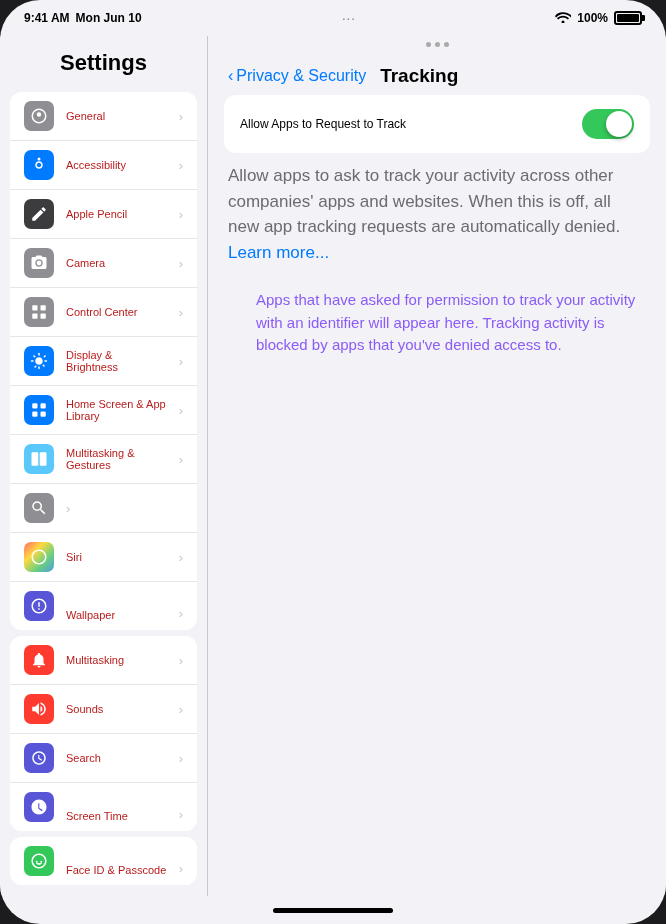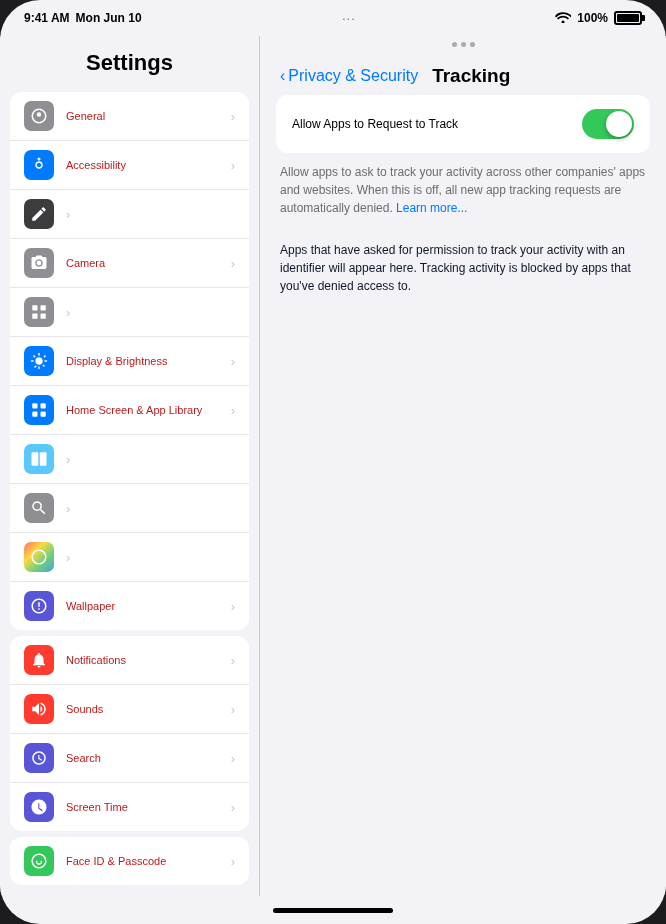--- a/index.html
+++ b/index.html
@@ -80,21 +80,21 @@
     }
     
     .main-content {
       display: flex;
       flex: 1;
       background: #f2f2f7;
       overflow: hidden;
     }
     
     .sidebar {
-      width: 260px;
+      width: 208px;
       background: #f2f2f7;
       flex-shrink: 0;
       overflow-y: auto;
       border-right: 0.5px solid #c8c8cc;
     }
     .sidebar::-webkit-scrollbar { display: none; }
     .sidebar-title {
       font-size: 22px;
       font-weight: 700;
       color: #000;
@@ -112,20 +112,21 @@
       align-items: center;
       padding: 9px 14px;
       border-bottom: 0.5px solid #e5e5ea;
       gap: 12px;
       cursor: pointer;
       background: #fff;
       position: relative;
     }
     .settings-item:last-child {
       border-bottom: none;
+      align-items: flex-end;
     }
     .item-icon {
       width: 30px;
       height: 30px;
       border-radius: 7px;
       display: flex;
       align-items: center;
       justify-content: center;
       flex-shrink: 0;
       font-size: 16px;
@@ -204,34 +205,35 @@
       width: 26px;
       height: 26px;
       background: #fff;
       border-radius: 50%;
       position: absolute;
       top: 2px;
       right: 2px;
       box-shadow: 0 2px 4px rgba(0,0,0,0.3);
     }
     .detail-description {
-      font-size: 12px;
+      font-size: 17px;
       color: #6c6c70;
       padding: 8px 4px 16px;
       line-height: 1.5;
     }
     .detail-description a {
       color: #007aff;
       text-decoration: none;
     }
     .detail-description2 {
-      font-size: 12px;
-      color: #0f172a;
+      font-size: 15px;
+      color: #8b5cf6;
       padding: 8px 4px 16px;
       line-height: 1.5;
+      margin-left: 28px;
     }
     
     .home-indicator {
       height: 28px;
       background: #f2f2f7;
       display: flex;
       align-items: center;
       justify-content: center;
     }
     .home-bar {
@@ -313,20 +315,21 @@
           </div>
           <span class="item-label">Accessibility</span>
           <span class="item-chevron">›</span>
         </div>
         <div class="settings-item">
           <div class="item-icon icon-dark">
             <svg width="18" height="18" viewBox="0 0 24 24" fill="white">
                 <path d="M3 17.25V21h3.75L17.81 9.94l-3.75-3.75L3 17.25zM20.71 7.04c.39-.39.39-1.02 0-1.41l-2.34-2.34c-.39-.39-1.02-.39-1.41 0l-1.83 1.83 3.75 3.75 1.83-1.83z"></path>
               </svg>
           </div>
+          <span class="item-label">Apple Pencil</span>
           <span class="item-chevron">›</span>
         </div>
         <div class="settings-item">
           <div class="item-icon icon-gray">
             <svg width="18" height="18" viewBox="0 0 24 24" fill="white">
                 <path d="M12 15.2A3.2 3.2 0 1 0 12 8.8a3.2 3.2 0 0 0 0 6.4z"></path>
                 <path d="M9 2L7.17 4H4c-1.1 0-2 .9-2 2v12c0 1.1.9 2 2 2h16c1.1 0 2-.9 2-2V6c0-1.1-.9-2-2-2h-3.17L15 2H9zm3 15c-2.76 0-5-2.24-5-5s2.24-5 5-5 5 2.24 5 5-2.24 5-5 5z"></path>
               </svg>
           </div>
           <span class="item-label">Camera</span>
@@ -334,20 +337,21 @@
         </div>
         <div class="settings-item">
           <div class="item-icon icon-gray">
             <svg width="18" height="18" viewBox="0 0 24 24" fill="white">
                 <rect x="3" y="3" width="7" height="7" rx="1"></rect>
                 <rect x="14" y="3" width="7" height="7" rx="1"></rect>
                 <rect x="3" y="14" width="7" height="7" rx="1"></rect>
                 <rect x="14" y="14" width="7" height="7" rx="1"></rect>
               </svg>
           </div>
+          <span class="item-label">Control Center</span>
           <span class="item-chevron">›</span>
         </div>
         <div class="settings-item">
           <div class="item-icon icon-blue">
             <svg width="18" height="18" viewBox="0 0 24 24" fill="white">
                 <path d="M12 7c-2.76 0-5 2.24-5 5s2.24 5 5 5 5-2.24 5-5-2.24-5-5-5zM2 13h2c.55 0 1-.45 1-1s-.45-1-1-1H2c-.55 0-1 .45-1 1s.45 1 1 1zm18 0h2c.55 0 1-.45 1-1s-.45-1-1-1h-2c-.55 0-1 .45-1 1s.45 1 1 1zM11 2v2c0 .55.45 1 1 1s1-.45 1-1V2c0-.55-.45-1-1-1s-1 .45-1 1zm0 18v2c0 .55.45 1 1 1s1-.45 1-1v-2c0-.55-.45-1-1-1s-1 .45-1 1zM5.99 4.58c-.39-.39-1.03-.39-1.41 0-.39.39-.39 1.03 0 1.41l1.06 1.06c.39.39 1.03.39 1.41 0s.39-1.03 0-1.41L5.99 4.58zm12.37 12.37c-.39-.39-1.03-.39-1.41 0-.39.39-.39 1.03 0 1.41l1.06 1.06c.39.39 1.03.39 1.41 0 .39-.39.39-1.03 0-1.41l-1.06-1.06zm1.06-12.37l-1.06 1.06c-.39.39-.39 1.03 0 1.41s1.03.39 1.41 0l1.06-1.06c.39-.39.39-1.03 0-1.41s-1.03-.39-1.41 0zM7.05 18.36l-1.06 1.06c-.39.39-.39 1.03 0 1.41s1.03.39 1.41 0l1.06-1.06c.39-.39.39-1.03 0-1.41s-1.03-.39-1.41 0z"></path>
               </svg>
           </div>
           <span class="item-label">Display &amp; Brightness</span>
           <span class="item-chevron">›</span>
@@ -364,57 +368,59 @@
           <span class="item-label">Home Screen &amp; App Library</span>
           <span class="item-chevron">›</span>
         </div>
         <div class="settings-item">
           <div class="item-icon" style="background:#5ac8fa;">
             <svg width="18" height="18" viewBox="0 0 24 24" fill="white">
                 <rect x="2" y="3" width="9" height="18" rx="1.5"></rect>
                 <rect x="13" y="3" width="9" height="18" rx="1.5"></rect>
               </svg>
           </div>
+          <span class="item-label">Multitasking &amp; Gestures</span>
           <span class="item-chevron">›</span>
         </div>
         <div class="settings-item">
           <div class="item-icon icon-gray">
             <svg width="18" height="18" viewBox="0 0 24 24" fill="white">
                 <path d="M15.5 14h-.79l-.28-.27A6.471 6.471 0 0 0 16 9.5 6.5 6.5 0 1 0 9.5 16c1.61 0 3.09-.59 4.23-1.57l.27.28v.79l5 4.99L20.49 19l-4.99-5zm-6 0C7.01 14 5 11.99 5 9.5S7.01 5 9.5 5 14 7.01 14 9.5 11.99 14 9.5 14z"></path>
               </svg>
           </div>
           <span class="item-chevron">›</span>
         </div>
         <div class="settings-item">
           <div class="item-icon" style="background: linear-gradient(135deg, #ff6b6b, #ffd93d, #6bcf7f, #4d9de0);">
             <svg width="18" height="18" viewBox="0 0 24 24" fill="white">
                 <path d="M12 2C6.48 2 2 6.48 2 12s4.48 10 10 10 10-4.48 10-10S17.52 2 12 2zm0 18c-4.41 0-8-3.59-8-8s3.59-8 8-8 8 3.59 8 8-3.59 8-8 8z"></path>
               </svg>
           </div>
+          <span class="item-label">Siri</span>
           <span class="item-chevron">›</span>
         </div>
         <div class="settings-item">
           <div class="item-icon icon-indigo">
             <svg width="18" height="18" viewBox="0 0 24 24" fill="white">
                 <path d="M12 2C6.48 2 2 6.48 2 12s4.48 10 10 10 10-4.48 10-10S17.52 2 12 2zm0 18c-4.41 0-8-3.59-8-8s3.59-8 8-8 8 3.59 8 8-3.59 8-8 8zm-1-13h2v6h-2zm0 8h2v2h-2z"></path>
               </svg>
           </div>
           <span class="item-label">Wallpaper</span>
           <span class="item-chevron">›</span>
         </div>
       </div>
 
       <div class="settings-group">
         <div class="settings-item">
           <div class="item-icon icon-red">
             <svg width="18" height="18" viewBox="0 0 24 24" fill="white">
                 <path d="M12 22c1.1 0 2-.9 2-2h-4c0 1.1.9 2 2 2zm6-6v-5c0-3.07-1.64-5.64-4.5-6.32V4c0-.83-.67-1.5-1.5-1.5s-1.5.67-1.5 1.5v.68C7.63 5.36 6 7.92 6 11v5l-2 2v1h16v-1l-2-2z"></path>
               </svg>
           </div>
-          <span class="item-label">Notifications</span>
+          <span class="item-label">Multitasking</span>
           <span class="item-chevron">›</span>
         </div>
         <div class="settings-item">
           <div class="item-icon icon-red">
             <svg width="18" height="18" viewBox="0 0 24 24" fill="white">
                 <path d="M3 9v6h4l5 5V4L7 9H3zm13.5 3c0-1.77-1.02-3.29-2.5-4.03v8.05c1.48-.73 2.5-2.25 2.5-4.02zM14 3.23v2.06c2.89.86 5 3.54 5 6.71s-2.11 5.85-5 6.71v2.06c4.01-.91 7-4.49 7-8.77s-2.99-7.86-7-8.77z"></path>
               </svg>
           </div>
           <span class="item-label">Sounds</span>
           <span class="item-chevron">›</span>

